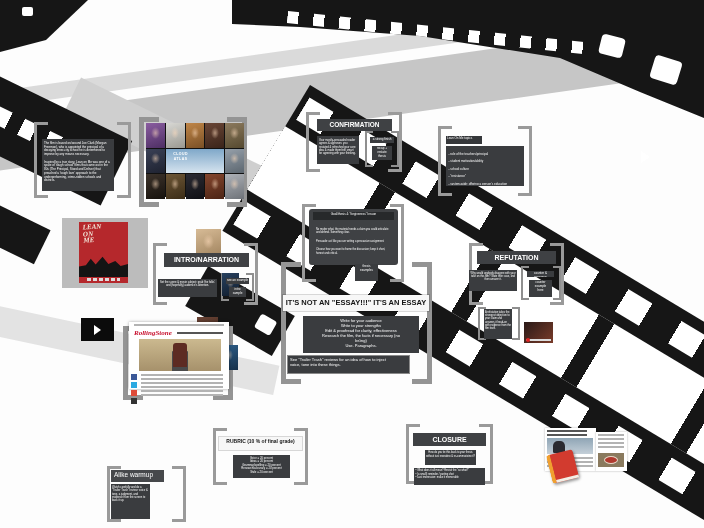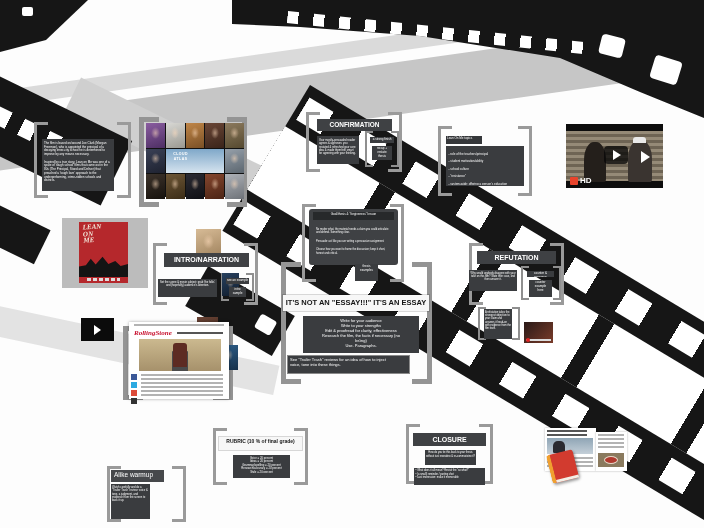--- a/index.html
+++ b/index.html
@@ -78,21 +78,21 @@
   .poster-card{left:62px;top:218px;width:86px;height:70px;background:#bcbcbc;z-index:5;}
   .poster{position:absolute;left:17px;top:4px;width:49px;height:61px;background:#b5282c;overflow:hidden;}
   .poster .ttl{position:absolute;left:4px;top:2px;color:#f3e9dc;font-family:"Liberation Serif",serif;
     font-weight:bold;font-style:italic;font-size:7px;line-height:.95;white-space:pre-line;transform:rotate(-3deg);}
   .poster .sil{position:absolute;left:0;bottom:6px;width:100%;height:26px;background:#141414;
     clip-path:polygon(0 100%,0 60%,14% 55%,24% 30%,34% 52%,48% 22%,60% 50%,74% 38%,85% 58%,100% 50%,100% 100%);}
   .poster .cr{position:absolute;left:8px;bottom:2px;width:33px;height:3px;
     background:repeating-linear-gradient(90deg,#ddd 0 4px,transparent 4px 6px);}
 
   
-  .rs-card{left:129px;top:322px;width:100px;height:77px;background:#fff;z-index:7;
+  .rs-card{left:129px;top:322px;width:100px;height:67px;background:#fff;z-index:7;
     box-shadow:0 0 3px rgba(0,0,0,.35);}
   .rs-logo{position:absolute;left:5px;top:7px;color:#c8102e;font-family:"Liberation Serif",serif;
     font-weight:bold;font-style:italic;font-size:7px;}
   .skel{position:absolute;background:repeating-linear-gradient(#b3b3b3 0 2px,transparent 2px 4px);}
   .skel.dark{background:repeating-linear-gradient(#555 0 2px,transparent 2px 4px);}
   .rs-photo{position:absolute;left:10px;top:17px;width:82px;height:32px;
     background:linear-gradient(#cbb98f,#a6916b);}
   .robot{position:absolute;left:34px;top:4px;width:14px;height:24px;background:#5d2b22;
     border-radius:3px 3px 0 0;box-shadow:-3px 6px 0 -2px #4a4a4a,3px 6px 0 -2px #4a4a4a;}
   .soc{position:absolute;left:2px;top:52px;display:flex;flex-direction:column;gap:2px;}
@@ -217,31 +217,20 @@
     <div class="s2" style="font-size:6px;">
       <div class="bl">role of the teachers/principal</div>
       <div class="bl">student motivation/ability</div>
       <div class="bl">school culture</div>
       <div class="bl">“resistance”</div>
       <div class="bl">system-wide: offering a person's education</div>
       
     </div>
   </div>
 
-  <div class="abs vid">
-    <div class="scene"></div>
-    <div class="fig" style="left:18px;top:18px;width:22px;height:40px;"></div>
-    <div class="fig" style="left:62px;top:16px;width:24px;height:42px;background:#3a3430;"></div>
-    <div class="cap" style="left:67px;top:13px;width:13px;height:6px;"></div>
-    <div class="playbtn"></div>
-    <div class="hd">
-      <i class="sq"></i>
-      <b>HD</b>
-    </div>
-  </div>
   <div class="abs tri" style="left:641px;top:151px;z-index:8;"></div>
 
   <div class="abs poster-card">
     <div class="poster">
       <div class="ttl">LEAN
 ON
 ME</div>
       <div class="sil"></div>
       <div class="cr"></div>
     </div>

